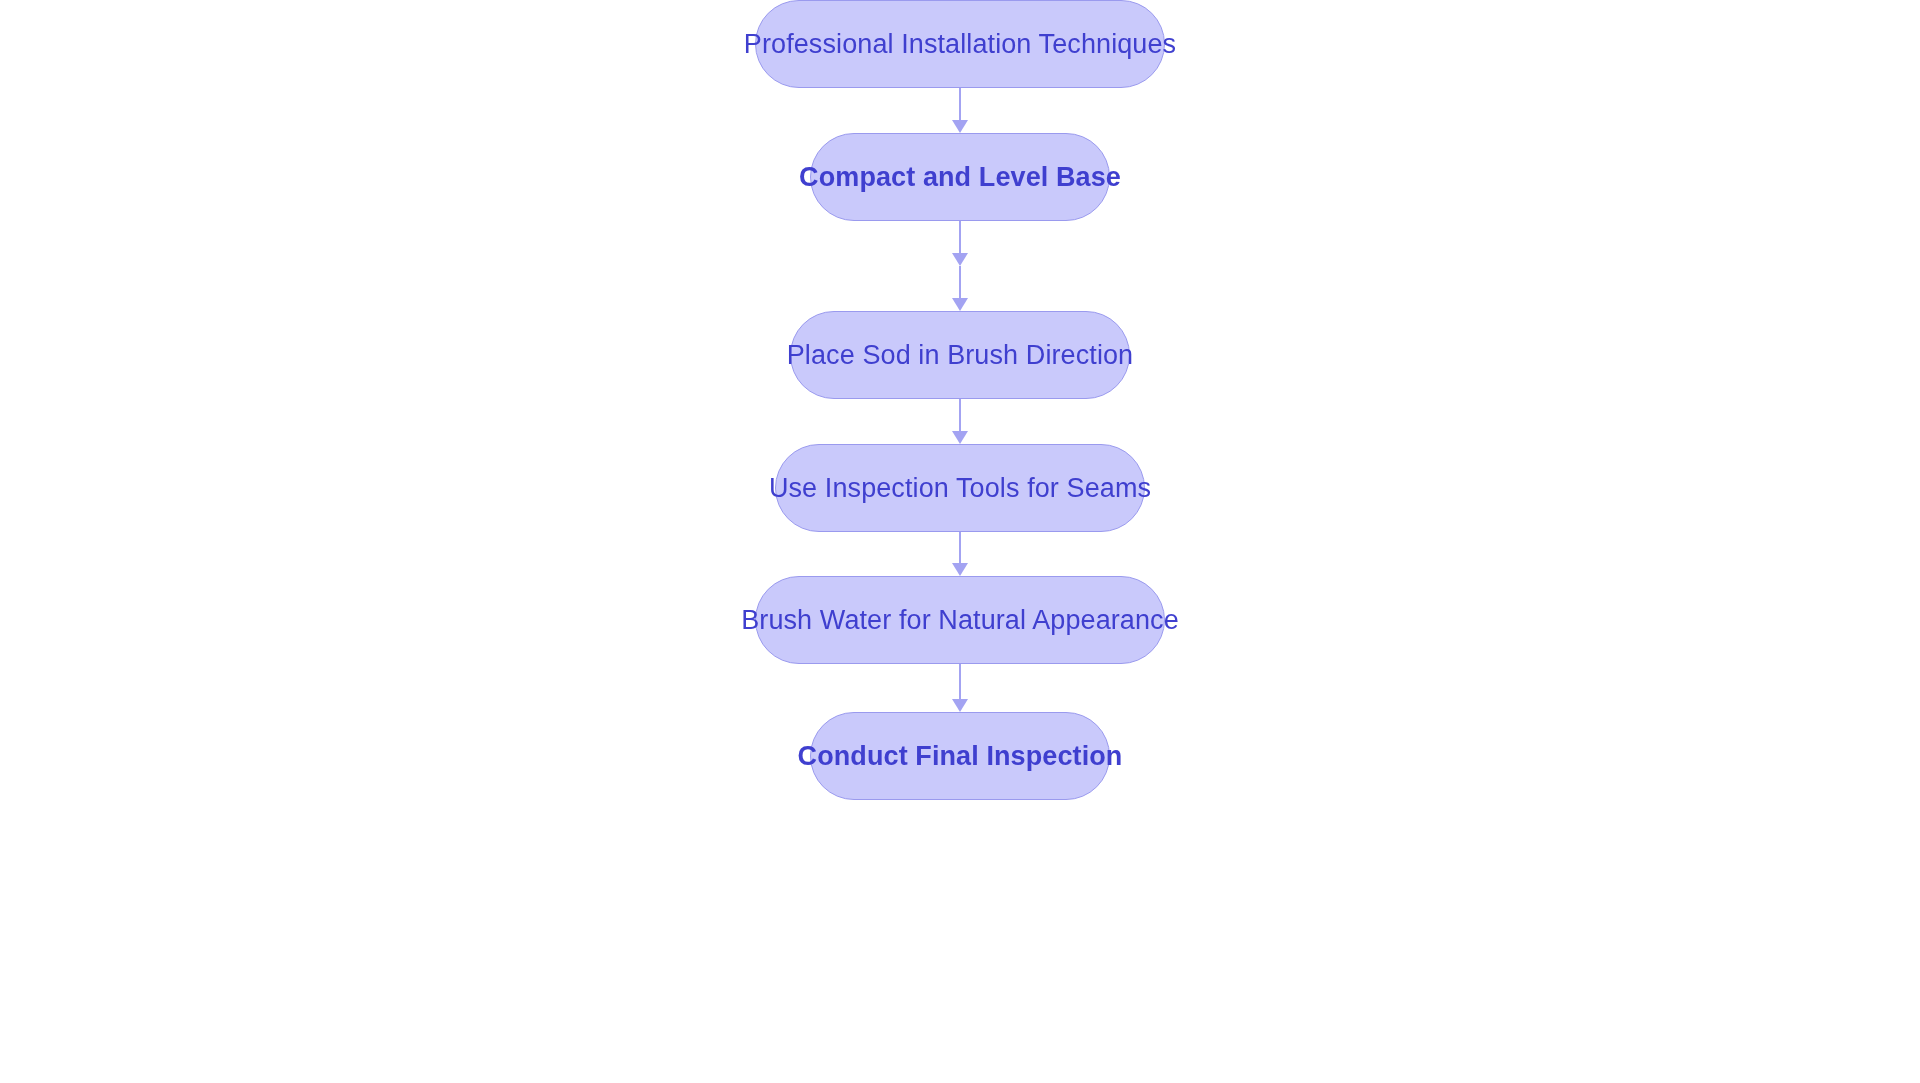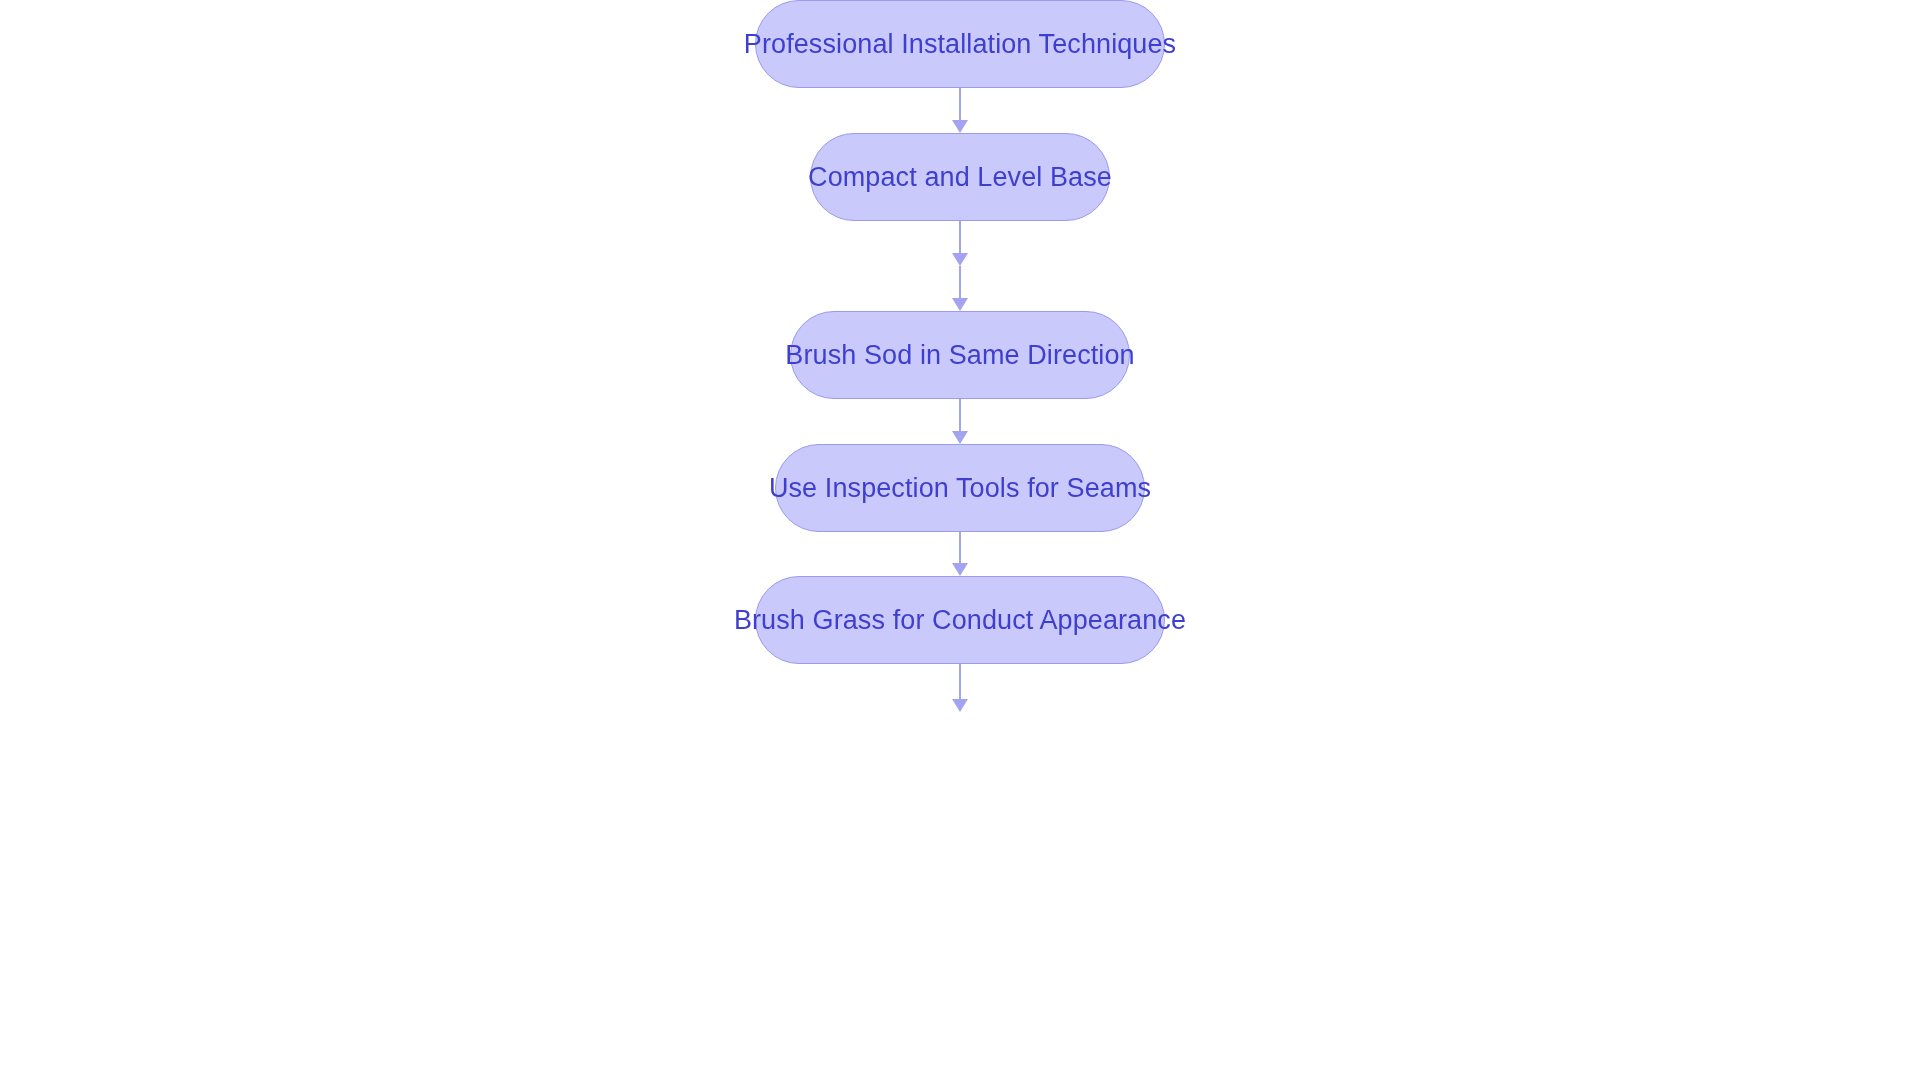--- a/index.html
+++ b/index.html
@@ -53,21 +53,21 @@
     user-select: none;
   }
   .node-label {
     color: #3f3fcf;
     font-size: 27px;
     white-space: nowrap;
   }
 
   
   .node.w-410 { width: 410px; }
-  .node.w-300 { width: 300px; }
+  .node.w-300 { width: 300px; font-weight: bold; }
   .node.w-340 { width: 340px; }
   .node.w-370 { width: 370px; }
 
   
   .connector {
     position: relative;
     width: 40px;
     display: flex;
     flex-direction: column;
     align-items: center;
@@ -116,41 +116,44 @@
       <div class="connector-arrow"></div>
     </div>
 
 
     <div class="connector h-45">
       <div class="connector-line"></div>
       <div class="connector-arrow"></div>
     </div>
 
     <div class="node w-340">
-      <span class="node-label">Brush Sod in Same Direction</span>
+      <span class="node-label">Place Sod in Brush Direction</span>
     </div>
 
     <div class="connector h-45">
       <div class="connector-line"></div>
       <div class="connector-arrow"></div>
     </div>
 
     <div class="node w-370">
       <span class="node-label">Use Inspection Tools for Seams</span>
     </div>
 
     <div class="connector h-44">
       <div class="connector-line"></div>
       <div class="connector-arrow"></div>
     </div>
 
     <div class="node w-410">
-      <span class="node-label">Brush Grass for Conduct Appearance</span>
+      <span class="node-label">Brush Water for Natural Appearance</span>
     </div>
 
     <div class="connector h-48">
       <div class="connector-line"></div>
       <div class="connector-arrow"></div>
     </div>
 
+    <div class="node w-300">
+      <span class="node-label">Conduct Final Inspection</span>
+    </div>
 
   </div>
 </div>
 
 </body></html>

